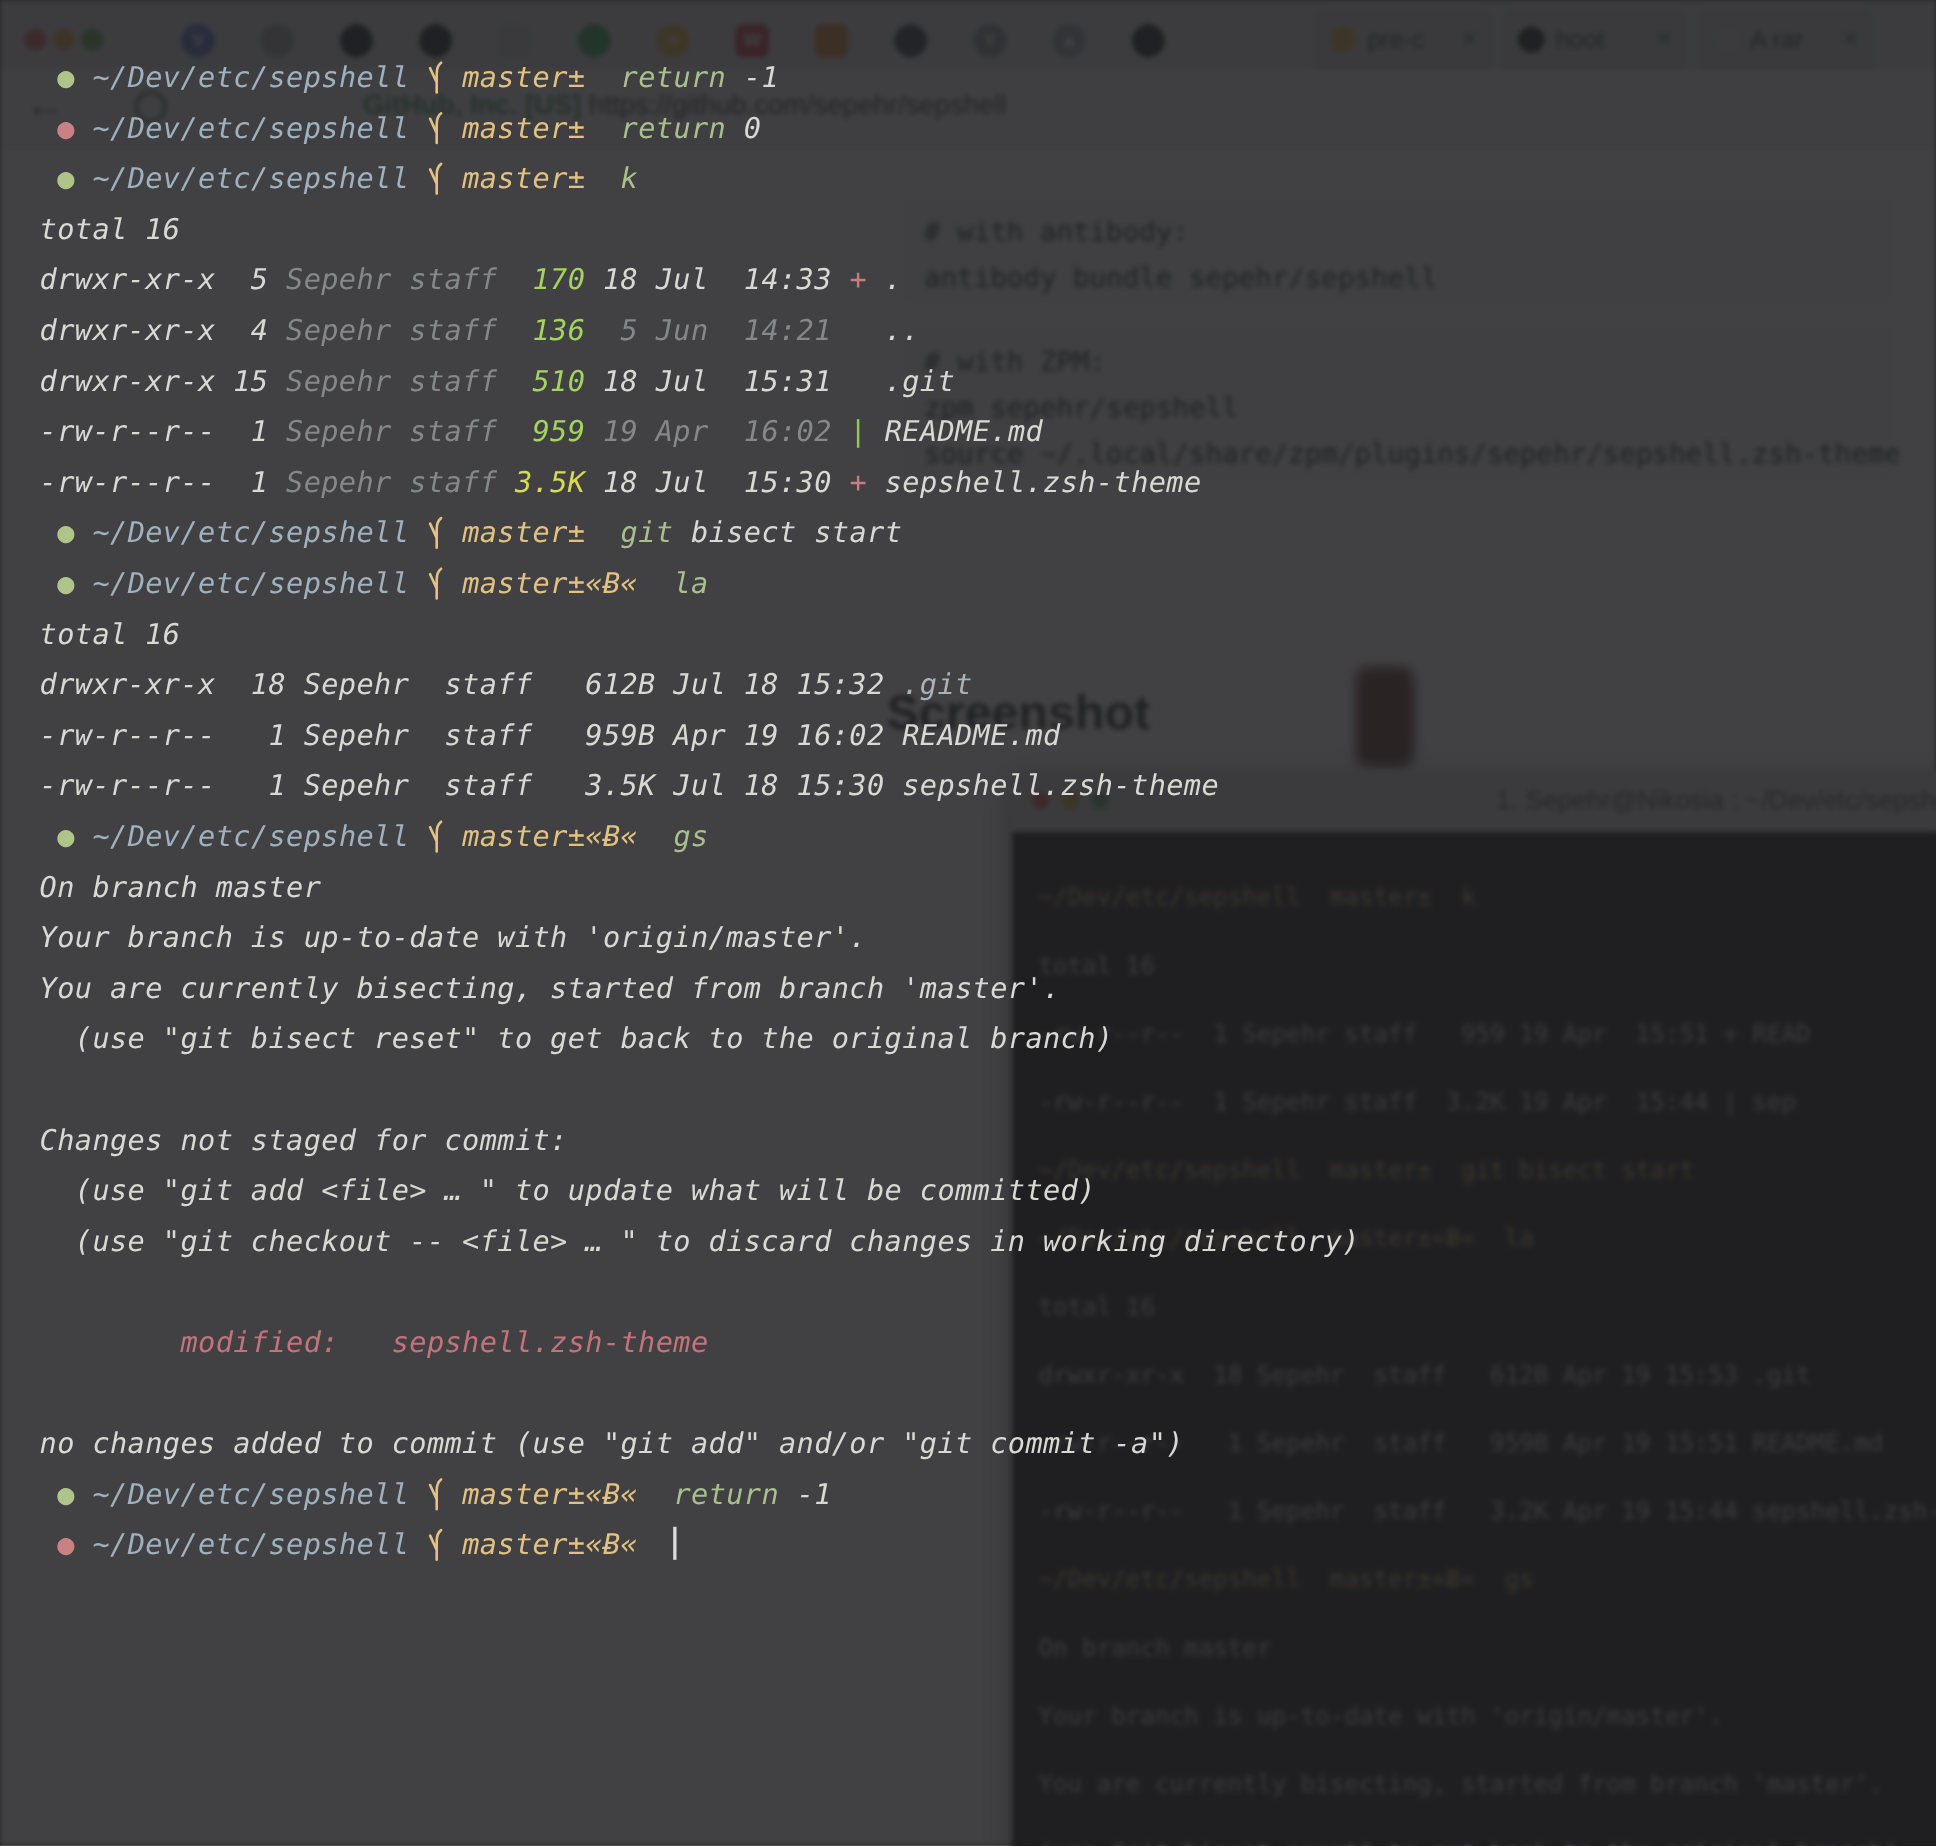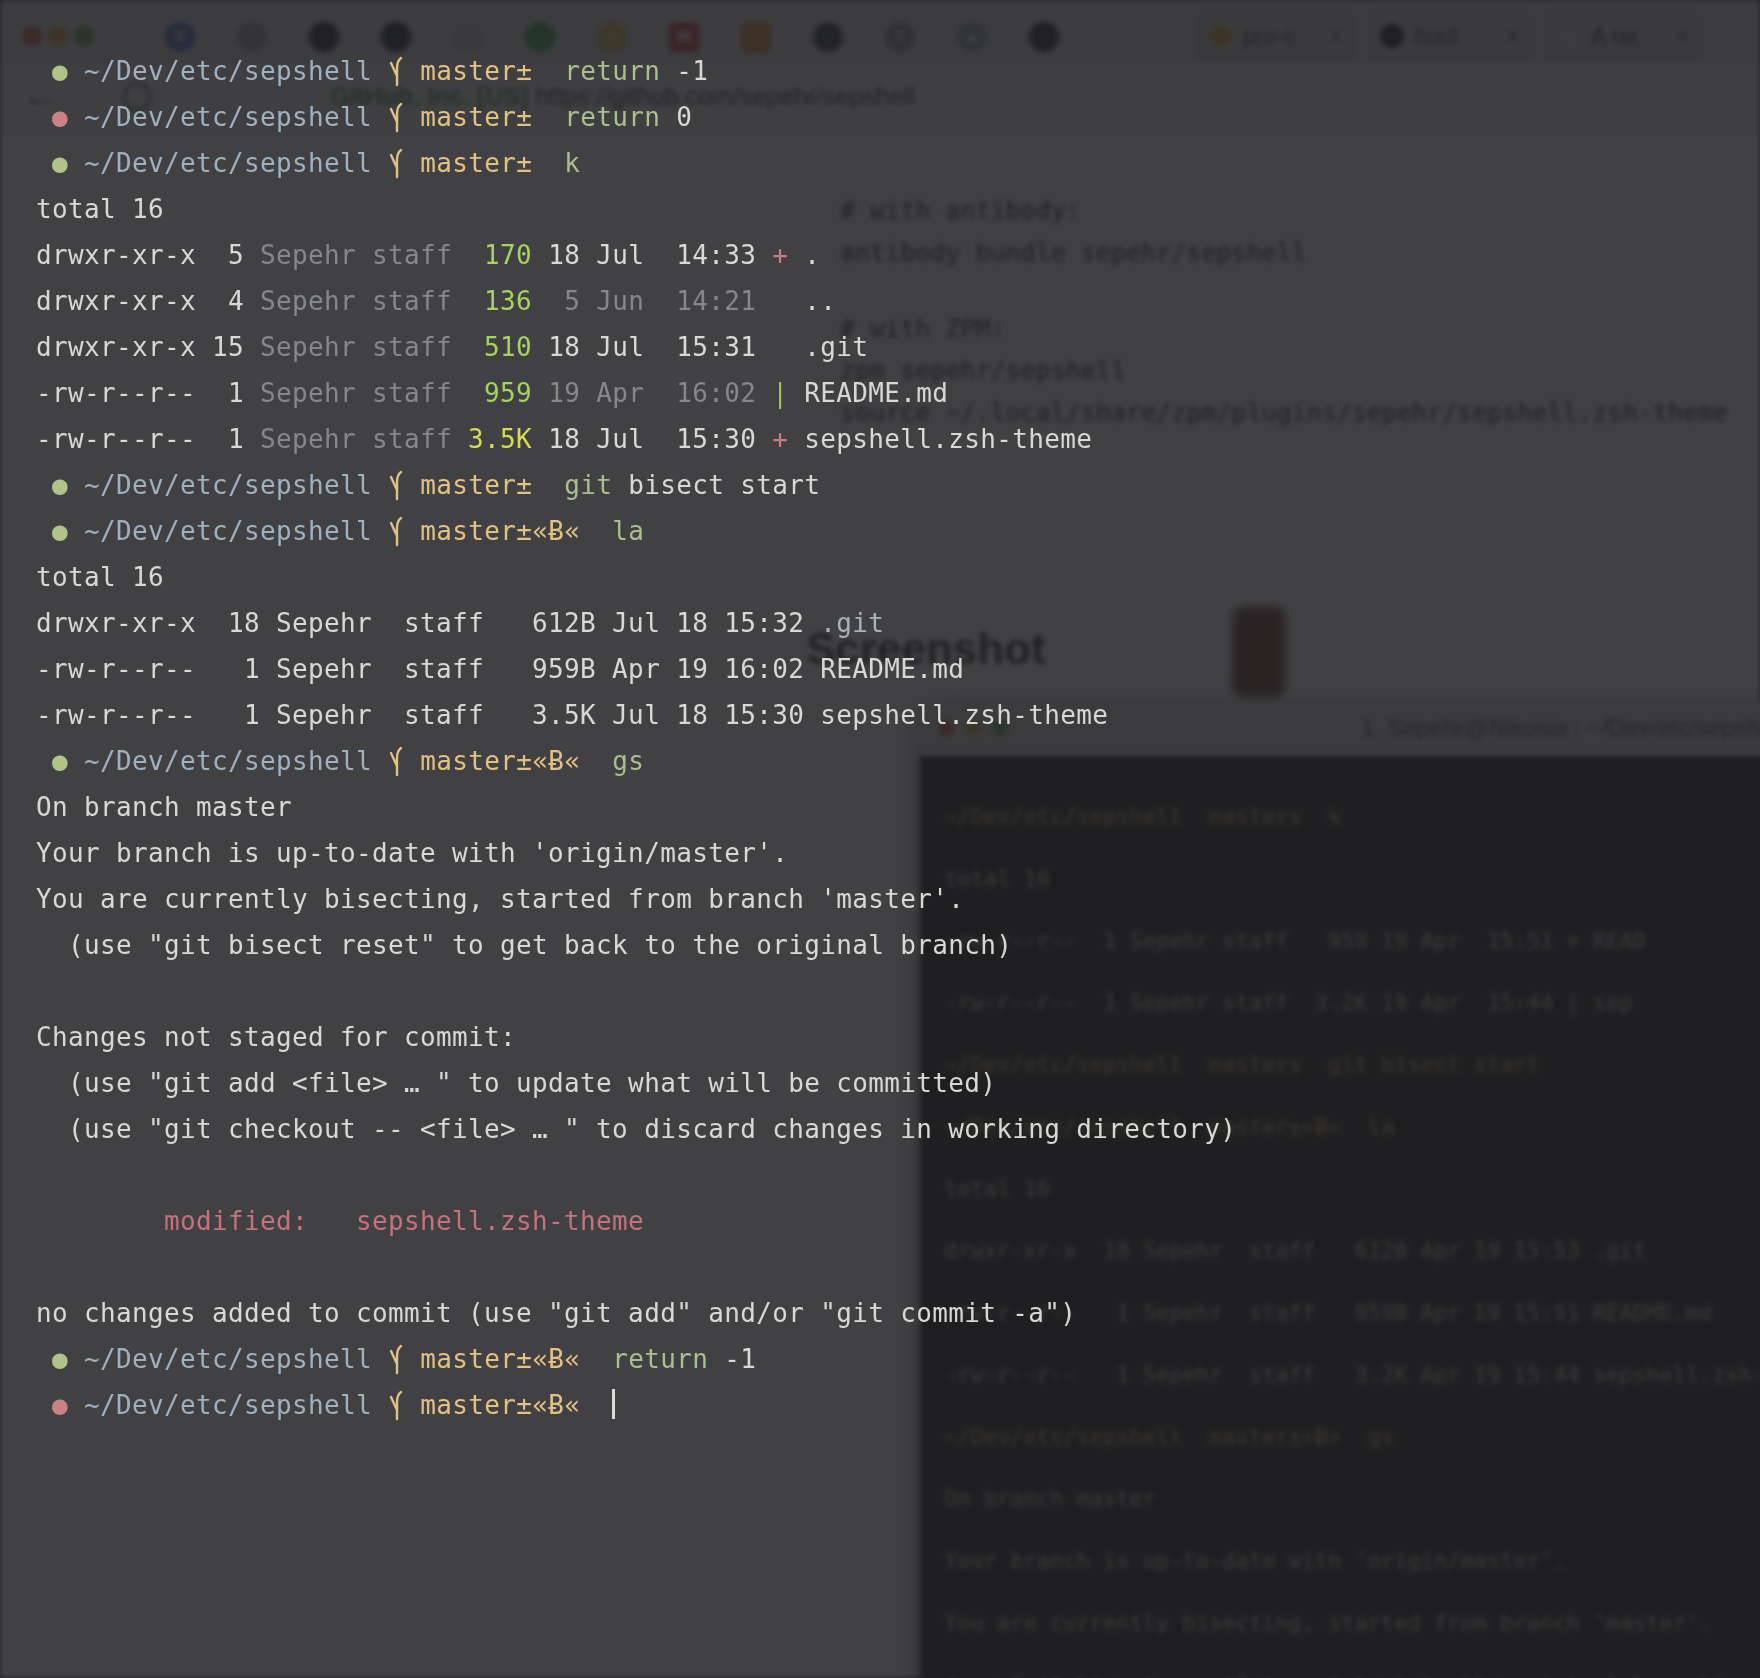--- a/index.html
+++ b/index.html
@@ -42,21 +42,21 @@
              font-family:"DejaVu Sans Mono",monospace;font-size:22px;line-height:62px;
              white-space:pre;padding:30px 0 0 24px;}
 
   
   .scrim{position:absolute;inset:0;background:rgba(34,34,36,0.86);}
 
   
   .term{position:absolute;inset:0;padding:48px 0 0 36px;
         font-family:"DejaVu Sans Mono",monospace;font-size:26px;line-height:46px;
         letter-spacing:0.35px;white-space:pre;}
-  .tline{height:46px;}
+  .tline{height:46px;font-style:italic;}
   .cursor{display:inline-block;width:3px;height:30px;background:#dcdcdc;vertical-align:-5px;}
   .bsvg{display:inline-block;width:16px;height:32px;vertical-align:-7px;}
 </style>
 </head>
 <body>
 
 <div class="bg">
   <div class="tabstrip">
     <div id="tlights">
         <div class="tlight" style="left: 22px; background: rgb(217, 95, 87);"></div>

